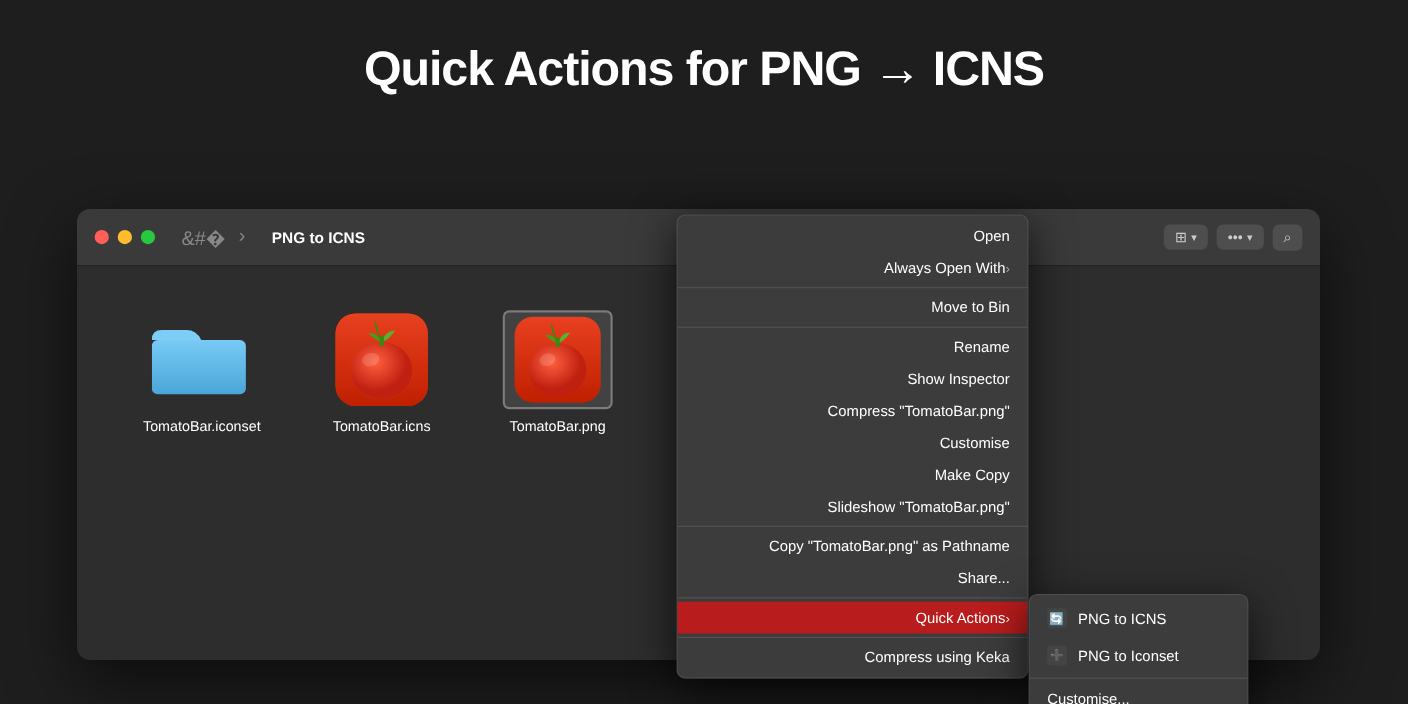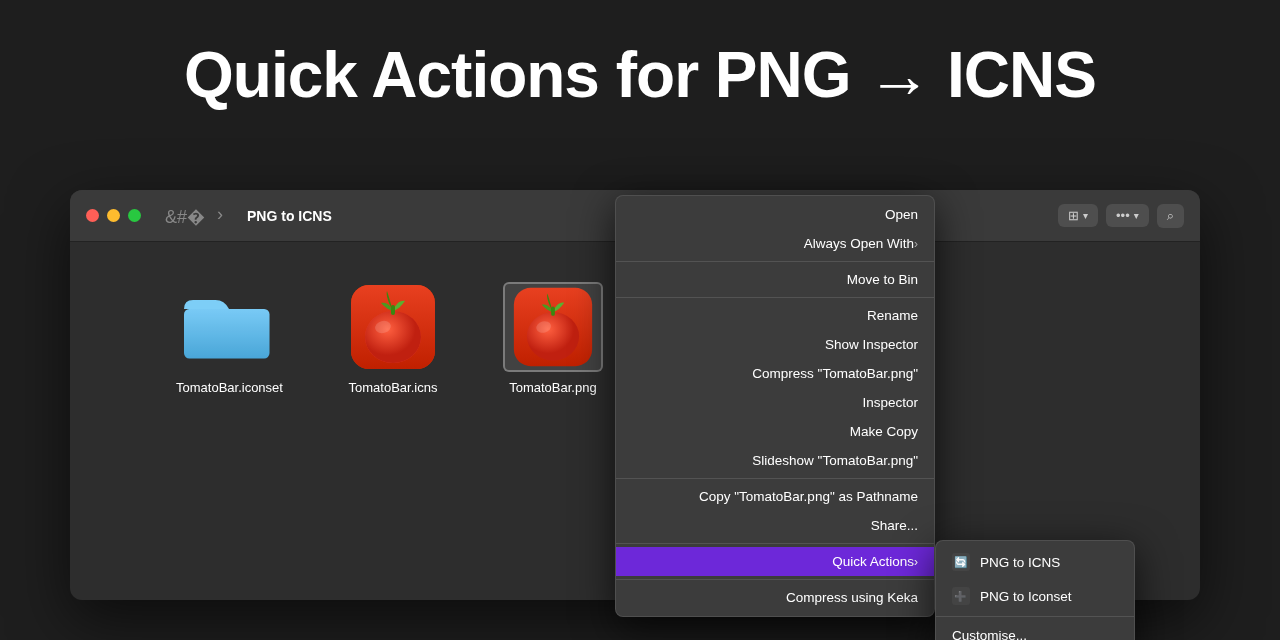--- a/index.html
+++ b/index.html
@@ -10,21 +10,21 @@
       background: #1e1e1e;
       font-family: -apple-system, BlinkMacSystemFont, 'SF Pro Display', 'Helvetica Neue', sans-serif;
       overflow: hidden;
       position: relative;
     }
 
     
     .page-title {
       text-align: center;
       color: #ffffff;
-      font-size: 64px;
+      font-size: 44px;
       font-weight: 800;
       padding-top: 38px;
       padding-bottom: 30px;
       letter-spacing: -1px;
     }
 
     
     .finder-window {
       position: absolute;
       top: 190px;
@@ -85,21 +85,20 @@
       margin-left: 8px;
       flex: 1;
     }
 
     
     .finder-content {
       display: flex;
       gap: 60px;
       padding: 40px 60px;
       align-items: flex-start;
-      margin-left: 46px;
     }
 
     .file-item {
       display: flex;
       flex-direction: column;
       align-items: center;
       gap: 8px;
     }
 
     .file-icon {
@@ -147,21 +146,21 @@
       color: #ffffff;
       font-size: 13.5px;
       cursor: pointer;
       display: flex;
       align-items: center;
       justify-content: flex-end;
       white-space: nowrap;
     }
 
     .menu-item.highlighted {
-      background: #6d28d9;
+      background: #b91c1c;
       color: #fff;
     }
 
     .menu-separator {
       height: 1px;
       background: rgba(255,255,255,0.12);
       margin: 3px 0;
     }
 
     .menu-arrow {
@@ -375,21 +374,21 @@
     <div class="menu-item">
       <span>Rename</span>
     </div>
     <div class="menu-item">
       <span>Show Inspector</span>
     </div>
     <div class="menu-item">
       <span>Compress "TomatoBar.png"</span>
     </div>
     <div class="menu-item">
-      <span>Inspector</span>
+      <span>Customise</span>
     </div>
     <div class="menu-item">
       <span>Make Copy</span>
     </div>
     <div class="menu-item">
       <span>Slideshow "TomatoBar.png"</span>
     </div>
     <div class="menu-separator"></div>
     <div class="menu-item">
       <span>Copy "TomatoBar.png" as Pathname</span>

